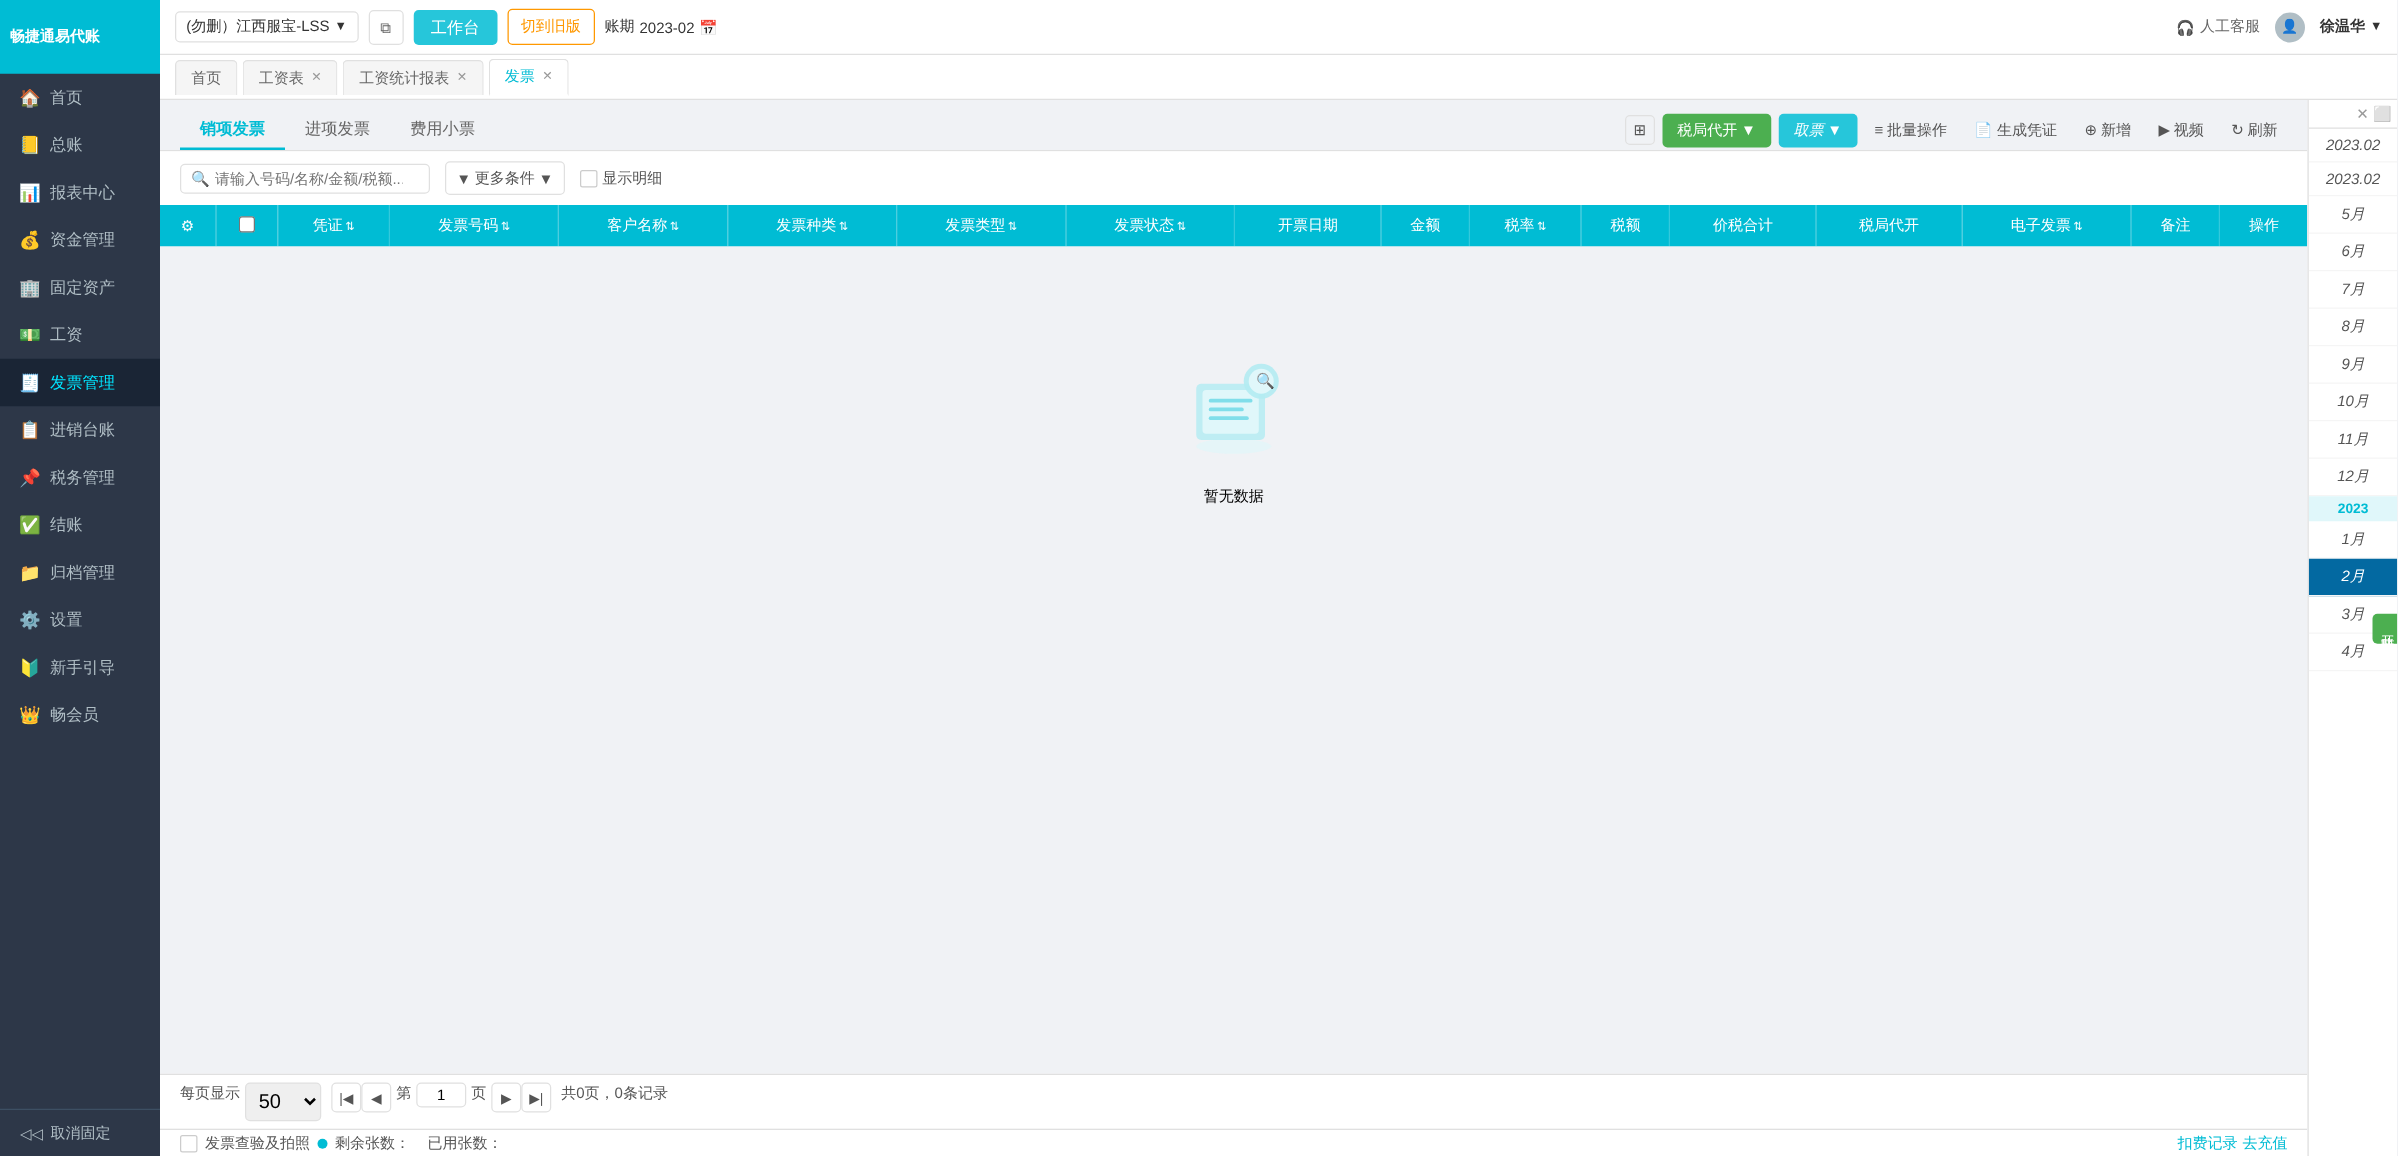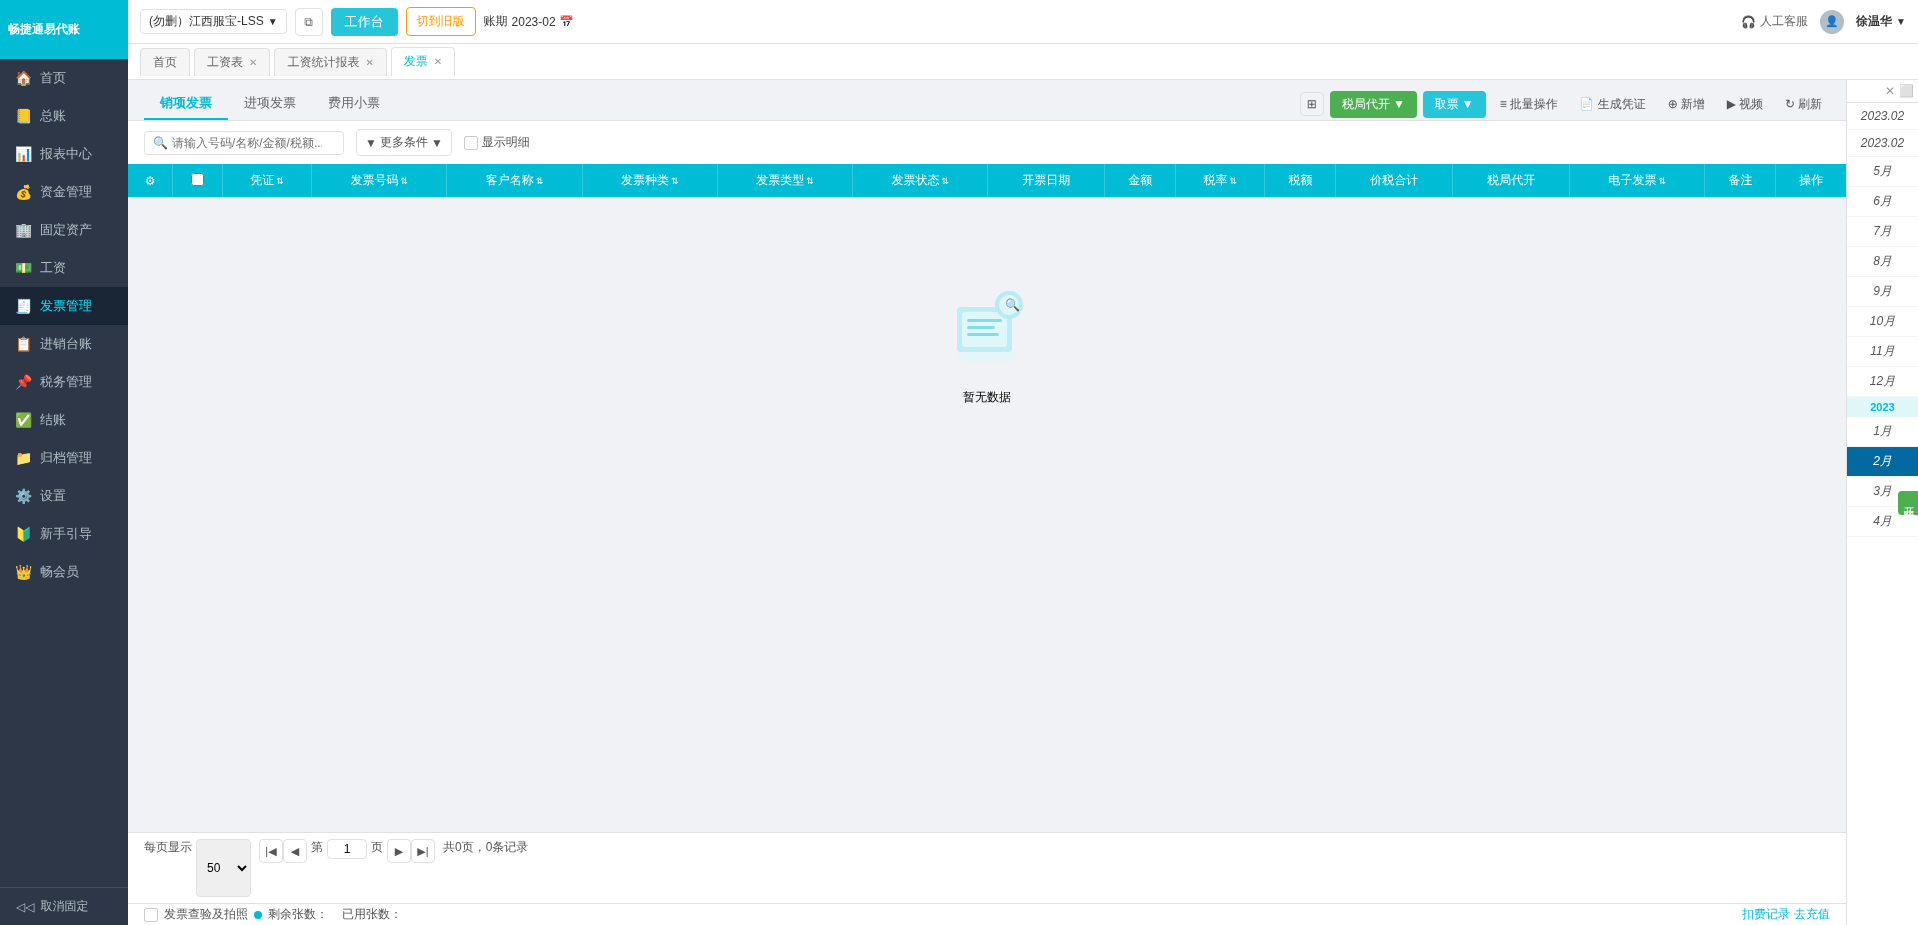--- a/index.html
+++ b/index.html
@@ -33,21 +33,21 @@
     .tab { display: flex; align-items: center; gap: 4px; padding: 5px 12px; font-size: 12px; color: #666; cursor: pointer; border-radius: 4px 4px 0 0; background: #f5f5f5; border: 1px solid #e0e0e0; border-bottom: none; }
     .tab.active { background: white; color: #00bcd4; border-bottom: 2px solid white; }
     .tab-close { font-size: 10px; color: #999; margin-left: 2px; }
     .page-inner { flex: 1; display: flex; flex-direction: column; overflow: hidden; padding: 0; }
 
     
     .subtabs { display: flex; align-items: center; padding: 8px 16px 0; gap: 16px; border-bottom: 1px solid #e0e0e0; }
     .subtab { padding: 6px 16px; font-size: 13px; color: #666; cursor: pointer; border-bottom: 2px solid transparent; }
     .subtab.active { color: #00bcd4; border-bottom: 2px solid #00bcd4; font-weight: bold; }
     .btn-green { background: #4caf50; color: white; border: none; border-radius: 4px; padding: 5px 12px; font-size: 12px; cursor: pointer; display: flex; align-items: center; gap: 3px; }
-    .btn-cyan { background: #26c6da; color: white; border: none; border-radius: 4px; padding: 5px 12px; font-size: 12px; cursor: pointer; display: flex; align-items: center; gap: 3px; }
+    .btn-cyan { background: #26c6da; color: white; border: none; border-radius: 4px; padding: 5px 12px; font-size: 12px; cursor: pointer; display: flex; align-items: center; gap: 3px; font-style: italic; }
     .btn-icon-text { display: flex; align-items: center; gap: 3px; color: #555; font-size: 12px; cursor: pointer; padding: 4px 8px; }
 
     
     .filterbar { display: flex; align-items: center; padding: 8px 16px; gap: 12px; background: white; }
     .search-box { display: flex; align-items: center; border: 1px solid #e0e0e0; border-radius: 4px; padding: 4px 8px; width: 200px; gap: 4px; }
     .search-box input { border: none; outline: none; font-size: 12px; width: 150px; color: #666; }
     .filter-more { display: flex; align-items: center; gap: 3px; color: #555; font-size: 12px; cursor: pointer; border: 1px solid #e0e0e0; border-radius: 4px; padding: 4px 8px; }
     .show-detail { display: flex; align-items: center; gap: 4px; font-size: 12px; color: #555; cursor: pointer; text-align: right; }
     .checkbox { width: 14px; height: 14px; border: 1px solid #ccc; border-radius: 2px; display: inline-block; }
 
@@ -60,21 +60,21 @@
     .th-sort { display: inline-flex; align-items: center; gap: 2px; }
 
     
     .empty-state { display: flex; flex-direction: column; align-items: center; justify-content: center; padding: 80px 0; }
     .empty-icon { width: 100px; height: 100px; position: relative; margin-bottom: 12px; }
 
     
     .bottom-bar { border-top: 1px solid #e0e0e0; padding: 2px 16px; display: flex; align-items: center; gap: 12px; background: white; }
     .bottom-info { display: flex; align-items: center; gap: 6px; font-size: 12px; color: #555; }
     .dot { width: 8px; height: 8px; border-radius: 50%; background: #00bcd4; display: inline-block; }
-    .page-select { border: 1px solid #e0e0e0; border-radius: 4px; padding: 20px 6px; font-size: 12px; }
+    .page-select { border: 1px solid #e0e0e0; border-radius: 4px; padding: 5px 6px; font-size: 16px; }
     .page-btn { width: 24px; height: 24px; border: 1px solid #e0e0e0; border-radius: 4px; display: flex; align-items: center; justify-content: center; cursor: pointer; color: #555; background: white; font-size: 11px; }
     .page-input { width: 40px; border: 1px solid #e0e0e0; border-radius: 4px; padding: 2px 4px; text-align: center; font-size: 12px; }
     .bottom-links { display: flex; gap: 4px; margin-left: auto; }
     .bottom-link { color: #00bcd4; font-size: 12px; cursor: pointer; }
 
     
     .date-panel { width: 72px; background: white; border-left: 1px solid #e0e0e0; display: flex; flex-direction: column; overflow: hidden; }
     .date-panel-item { padding: 6px 8px; font-size: 12px; color: #555; cursor: pointer; border-bottom: 1px solid #f5f5f5; text-align: center; font-style: italic; }
     .date-panel-item.active { background: #0369a1; color: white; }
     .date-panel-year { padding: 4px 8px; font-size: 11px; color: #00bcd4; font-weight: bold; text-align: center; background: #e0f7fa; cursor: pointer; }

